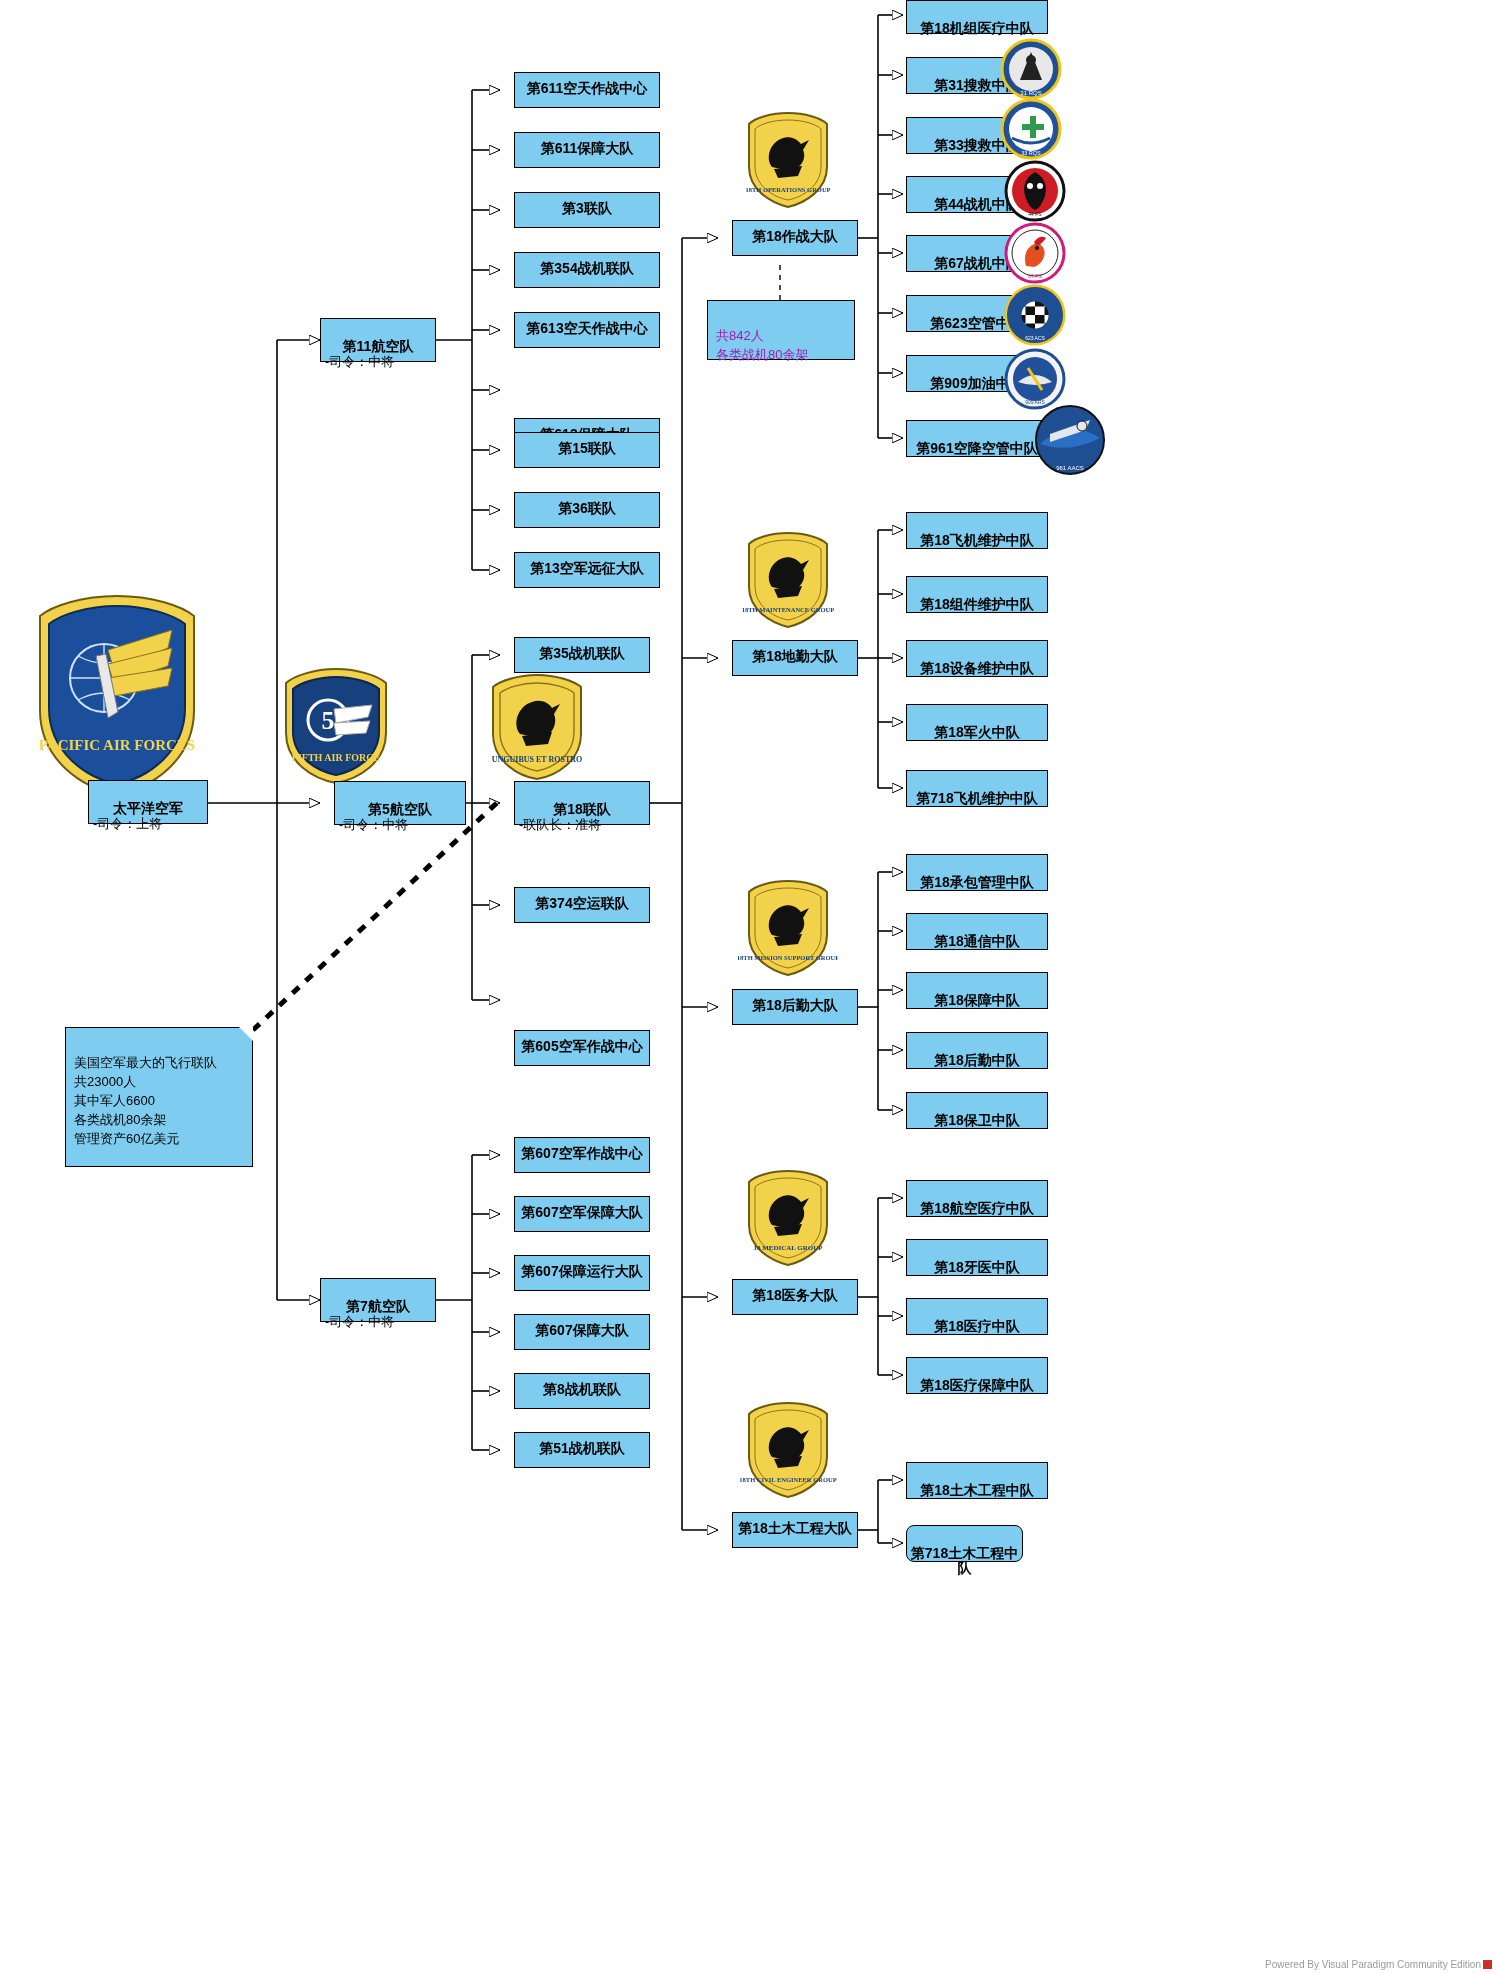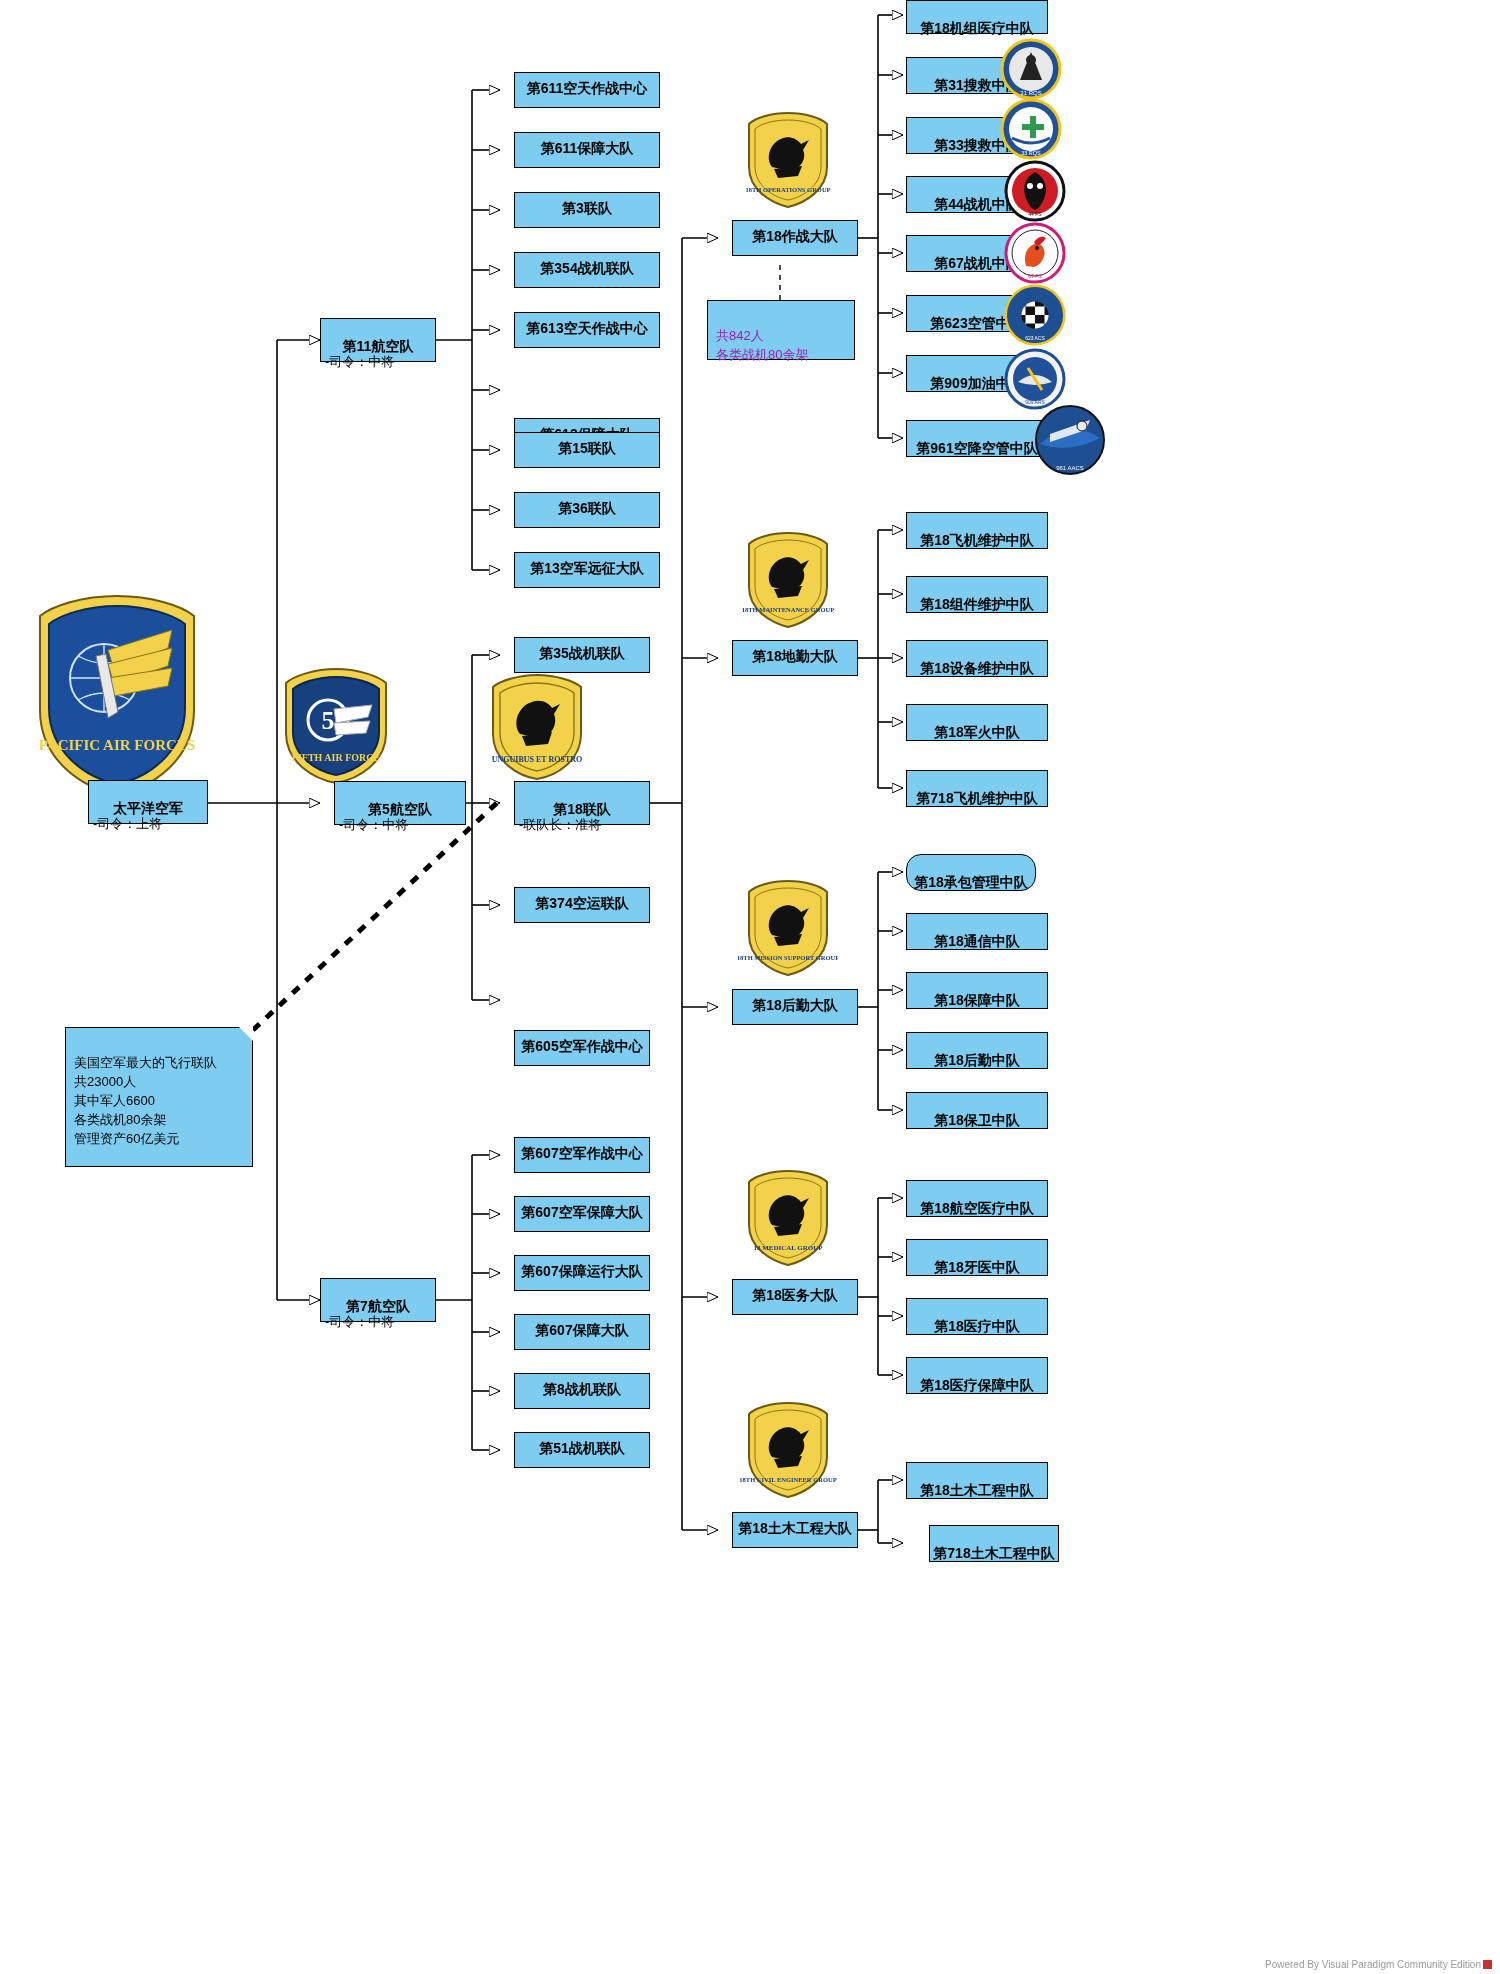--- a/index.html
+++ b/index.html
@@ -408,21 +408,21 @@
   <div class="node" style="left:906px;top:640px;width:142px;height:37px;">
       <span class="t1">第18设备维护中队</span>
     </div>
   <div class="node" style="left:906px;top:704px;width:142px;height:37px;">
       <span class="t1">第18军火中队</span>
     </div>
   <div class="node" style="left:906px;top:770px;width:142px;height:37px;">
       <span class="t1">第718飞机维护中队</span>
     </div>
 
-  <div class="node" style="left:906px;top:854px;width:130px;height:37px;border-radius:15px;">
+  <div class="node" style="left:906px;top:854px;width:142px;height:37px;">
       <span class="t1">第18承包管理中队</span>
     </div>
   <div class="node" style="left:906px;top:913px;width:142px;height:37px;">
       <span class="t1">第18通信中队</span>
     </div>
   <div class="node" style="left:906px;top:972px;width:142px;height:37px;">
       <span class="t1">第18保障中队</span>
     </div>
   <div class="node" style="left:906px;top:1032px;width:142px;height:37px;">
       <span class="t1">第18后勤中队</span>
@@ -440,21 +440,21 @@
   <div class="node" style="left:906px;top:1298px;width:142px;height:37px;">
       <span class="t1">第18医疗中队</span>
     </div>
   <div class="node" style="left:906px;top:1357px;width:142px;height:37px;">
       <span class="t1">第18医疗保障中队</span>
     </div>
 
   <div class="node" style="left:906px;top:1462px;width:142px;height:37px;">
       <span class="t1">第18土木工程中队</span>
     </div>
-  <div class="node" style="left:929px;top:1525px;width:130px;height:37px;">
+  <div class="node" style="left:906px;top:1525px;width:117px;height:37px;border-radius:8px;">
       <span class="t1">第718土木工程中队</span>
     </div>
 
   <div class="note2" style="left:707px;top:300px;width:148px;height:60px;white-space:pre-line;">
     <span>共842人
 各类战机80余架</span>
     <span class="fold"></span>
   </div>
 
   <div class="note" style="left:65px;top:1027px;width:188px;height:140px;white-space:pre-line;">

